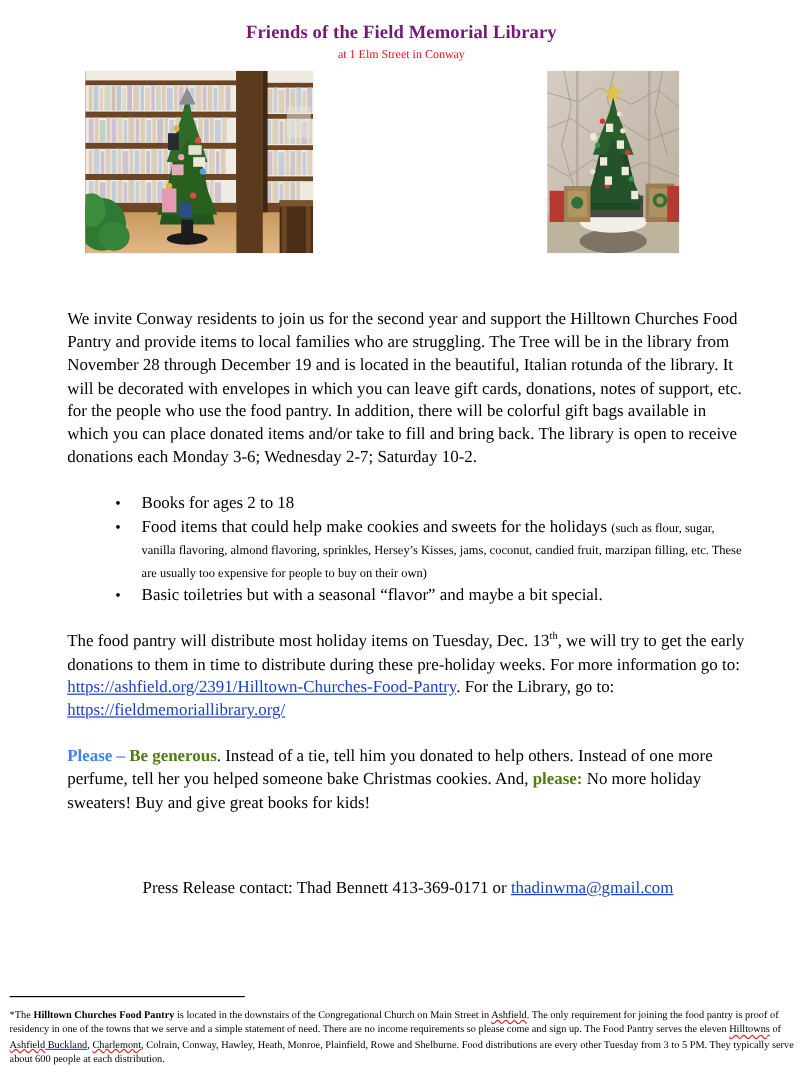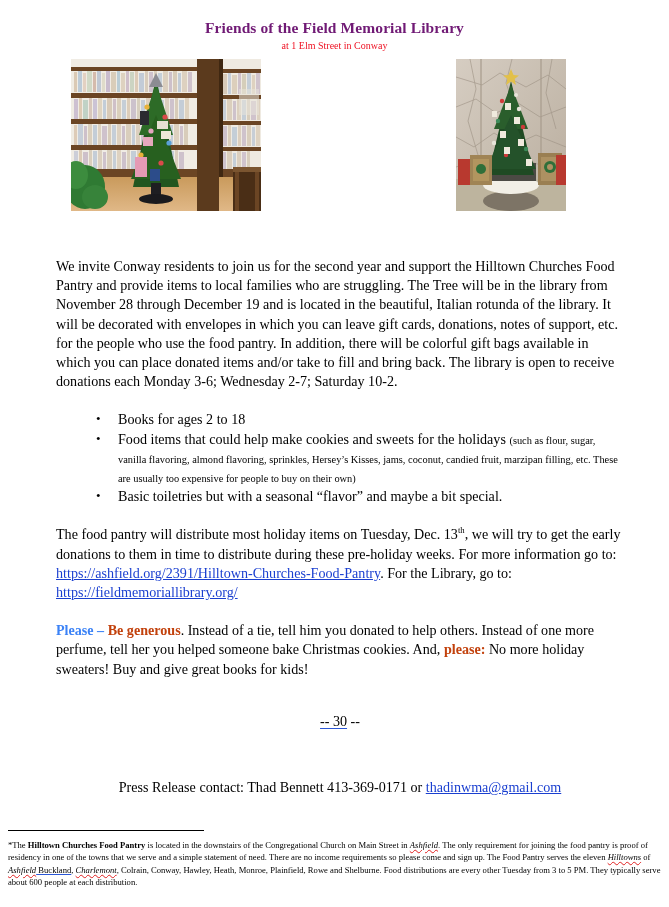--- a/index.html
+++ b/index.html
@@ -78,21 +78,21 @@
     color: #1a3fd0;
     text-decoration: underline;
   }
   .grammar-underline {
     text-decoration: underline;
     text-decoration-color: #2b57d6;
     text-decoration-thickness: 1px;
     text-underline-offset: 2px;
     color: #000;
   }
-  .red { color: #c2410c; }
+  .red { color: #4d7c0f; }
   .green { color: #3b82f6; }
   sup { font-size: 0.62em; vertical-align: super; line-height: 0; }
 
   
   ul.bullets {
     margin: 0;
     padding-left: 40px;
     list-style: none;
   }
   ul.bullets > li {
@@ -144,21 +144,20 @@
     line-height: 12.3px;
     text-align: left;
     margin: 0;
   }
   .sp-red {
     text-decoration: underline;
     text-decoration-style: wavy;
     text-decoration-color: #e02020;
     text-decoration-thickness: 0.7px;
     text-underline-offset: 1px;
-    font-style: italic;
   }
   .sp-blue {
     text-decoration: underline;
     text-decoration-color: #2b57d6;
     text-decoration-thickness: 1px;
     text-underline-offset: 1px;
   }
 </style>
 </head>
 <body>
@@ -454,21 +453,20 @@
     <div class="spacer"></div>
 
     <p class="para"><span>The food pantry will distribute most holiday items on Tuesday, Dec. 13</span><sup>th</sup><span>, we will try to get the early donations to them in time to distribute during these pre-holiday weeks.  For more information go to:  </span><a class="link" href="#">https://ashfield.org/2391/Hilltown-Churches-Food-Pantry</a><span>. For the Library, go to:  </span><a class="link" href="#">https://fieldmemoriallibrary.org/</a></p>
 
     <div class="spacer"></div>
 
     <p class="para"><span class="green bold">Please – </span><span class="red bold">Be generous</span><span>.  Instead of a tie, tell him you donated to help others.  Instead of one more perfume, tell her you helped someone bake Christmas cookies.  And, </span><span class="red bold">please:</span><span>  No more holiday sweaters!  Buy and give great books for kids!</span></p>
 
     <div class="spacer"></div>
 
-    <p class="centered"><span class="dash30">--  30</span><span> --</span></p>
 
     <div class="spacer"></div>
 
     <p class="centered"><span>Press Release contact:  Thad Bennett 413-369-0171 or </span><a class="link" href="#">thadinwma@gmail.com</a></p>
 
   </div>
 
   <div class="footnote-wrap">
     <div class="footnote-rule"></div>
     <p class="footnote"><span>*</span><span>The </span><span class="bold">Hilltown Churches Food Pantry</span><span> is located in the downstairs of the Congregational Church on Main Street in </span><span class="sp-red">Ashfield</span><span>. The only requirement for joining the food pantry is proof of residency in one of the towns that we serve and a simple statement of need. There are no income requirements so please come and sign up. The Food Pantry serves the eleven </span><span class="sp-red">Hilltowns</span><span> of </span><span class="sp-red">Ashfield</span><span class="sp-blue">  Buckland</span><span>, </span><span class="sp-red">Charlemont</span><span>,  Colrain,  Conway,  Hawley,  Heath,  Monroe,  Plainfield, Rowe and Shelburne. Food distributions are every other Tuesday from 3 to 5 PM. They typically serve about 600 people at each distribution.</span></p>

